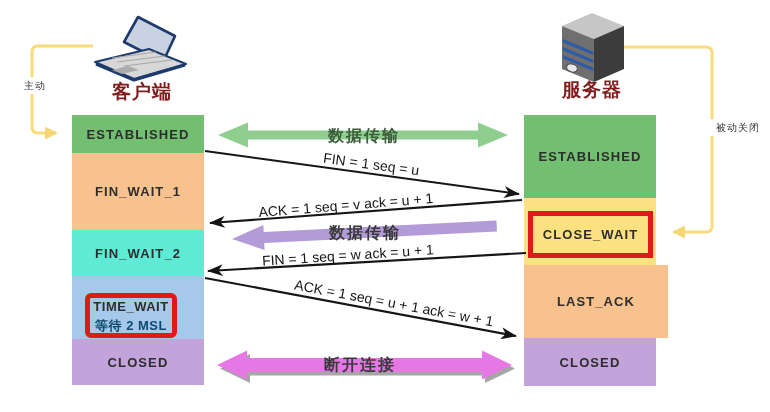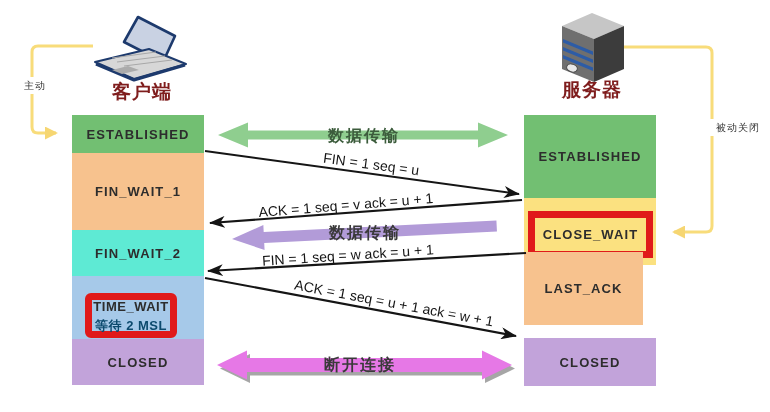--- a/index.html
+++ b/index.html
@@ -6,21 +6,21 @@
   .canvas{
     position:relative;width:770px;height:412px;background:#fff;
     font-family:"Liberation Sans","DejaVu Sans",sans-serif;overflow:hidden;
   }
   .state-box{
     position:absolute;z-index:1;box-sizing:border-box;
     display:flex;align-items:center;justify-content:center;
     font-size:13px;font-weight:bold;letter-spacing:1.1px;color:#2d2d2d;
   }
   .red-frame{
-    position:absolute;z-index:2;box-sizing:border-box;border:7px solid #8b5cf6;
+    position:absolute;z-index:2;box-sizing:border-box;border:5px solid #8b5cf6;
     display:flex;flex-direction:column;align-items:center;justify-content:center;
     line-height:19px;
   }
   .red-frame .note{font-size:13px;font-weight:bold;letter-spacing:0.5px;}
   .actor-label{
     position:absolute;z-index:6;font-size:19px;font-weight:600;color:#7f1d1d;
     text-align:center;letter-spacing:1px;
   }
   .side-note{
     position:absolute;z-index:6;font-size:10px;color:#333;background:#fff;
@@ -58,21 +58,21 @@
   </div>
 
   <div class="state-box" style="left: 524px; top: 115px; width: 132px; height: 83px; background-color: rgb(114, 191, 114);">
     <span>ESTABLISHED</span>
   </div>
   <div class="state-box" style="left: 524px; top: 198px; width: 132px; height: 67px; background-color: rgb(251, 225, 128);">
     <div class="red-frame" style="left: 4px; top: 13px; width: 125px; height: 47px; border-color: rgb(224, 26, 26);">
       <span style="font-size:13px;font-weight:bold;letter-spacing:1.1px;">CLOSE_WAIT</span>
     </div>
   </div>
-  <div class="state-box" style="left: 524px; top: 252px; width: 119px; height: 73px; background-color: rgb(247, 194, 142);">
+  <div class="state-box" style="left: 524px; top: 265px; width: 144px; height: 73px; background-color: rgb(247, 194, 142);">
     <span>LAST_ACK</span>
   </div>
   <div class="state-box" style="left: 524px; top: 338px; width: 132px; height: 48px; background-color: rgb(194, 163, 218);">
     <span>CLOSED</span>
   </div>
 
   <svg class="overlay" width="770" height="412" viewBox="0 0 770 412">
     <defs>
       <marker id="bhead" markerUnits="userSpaceOnUse" markerWidth="16" markerHeight="12" viewBox="0 0 16 12" refX="15" refY="6" orient="auto">
         <path d="M0,0 L16,6 L0,12 L4.5,6 Z" fill="#151515"></path>

